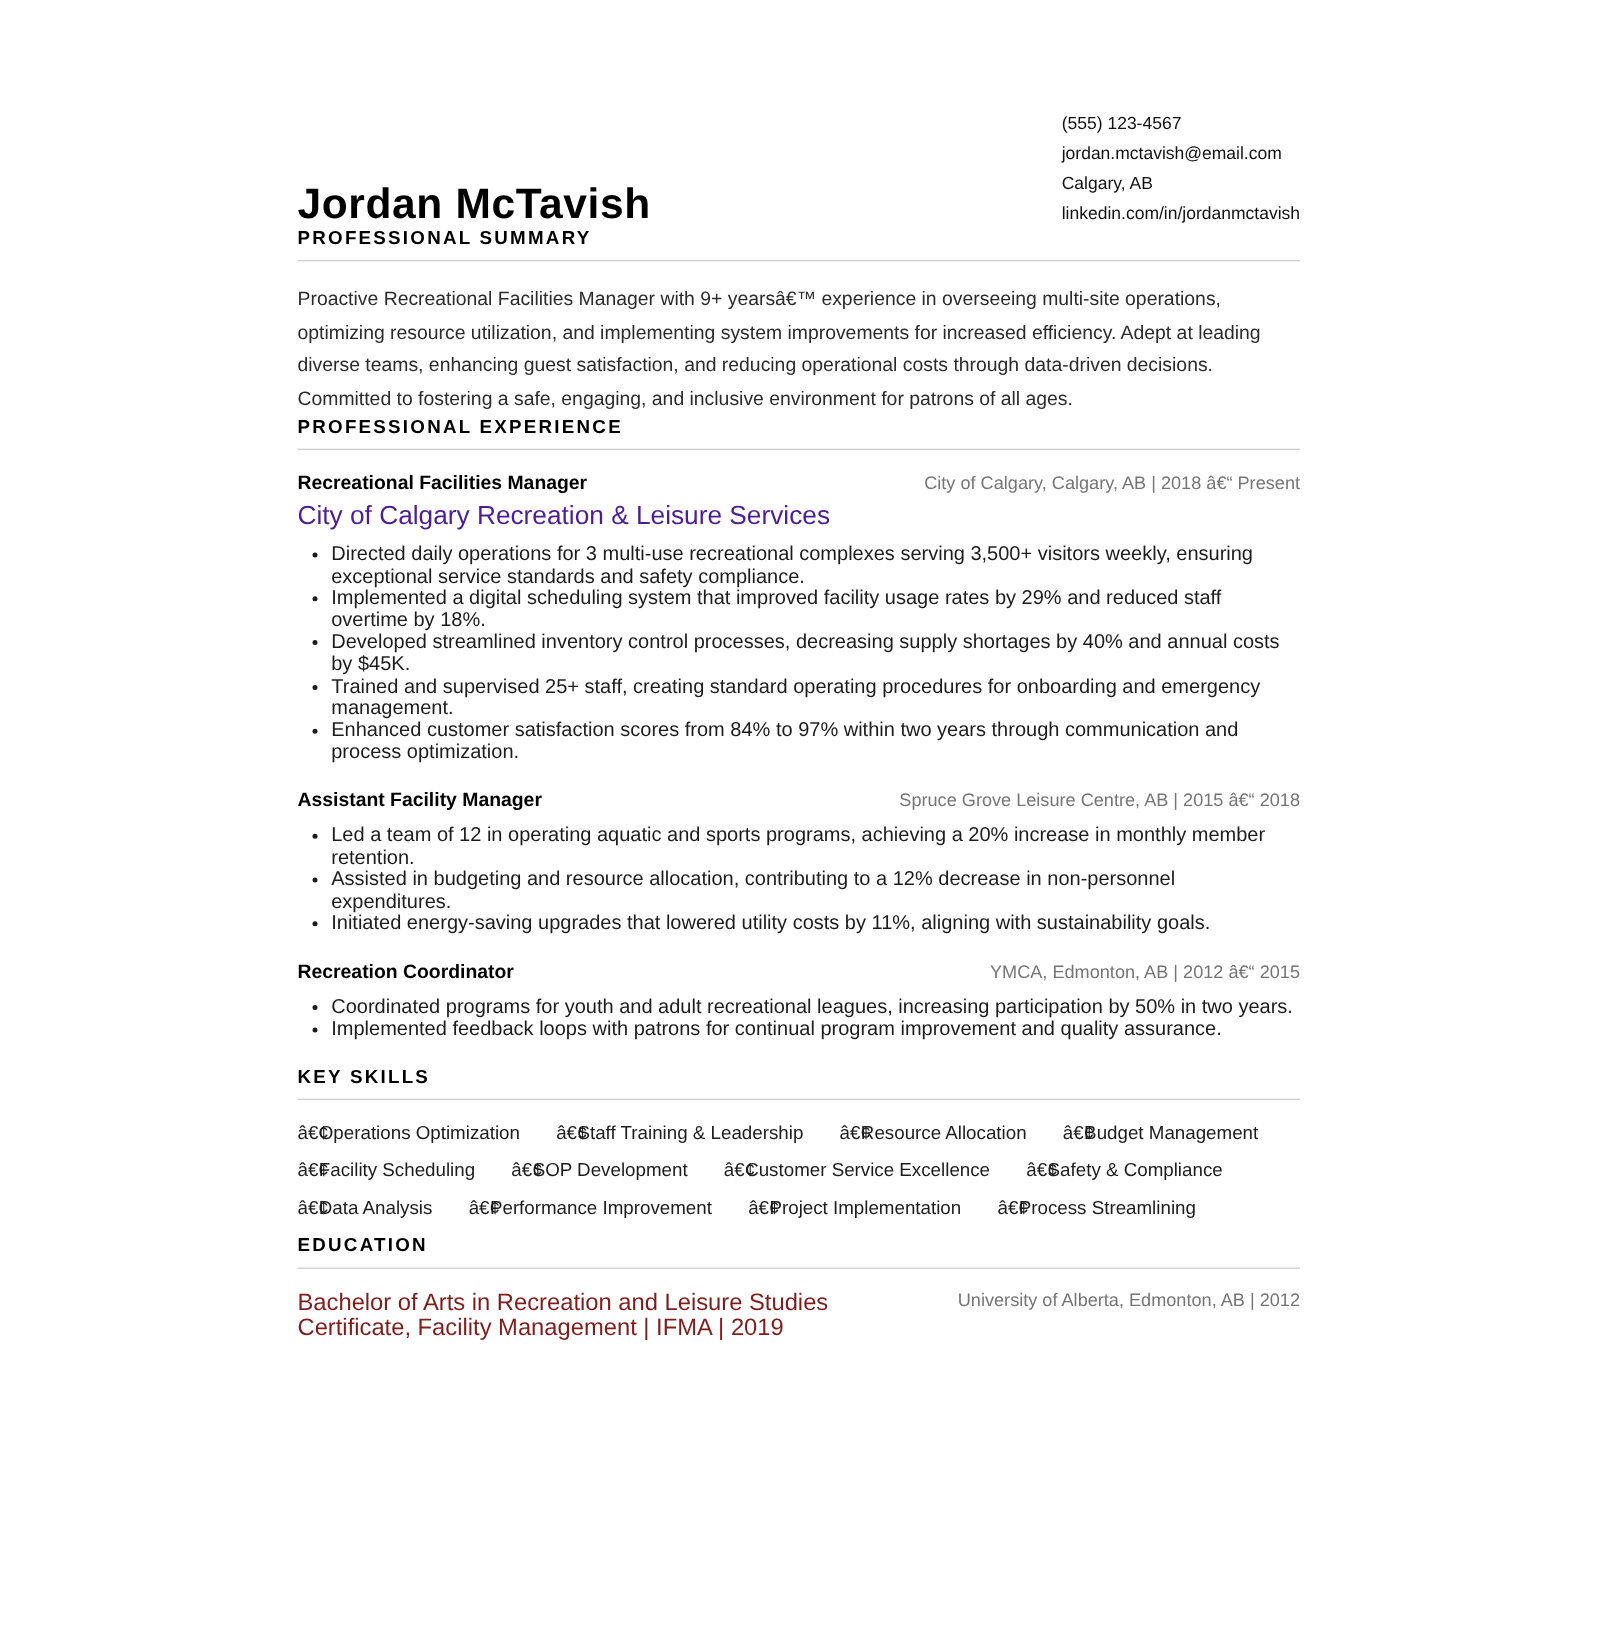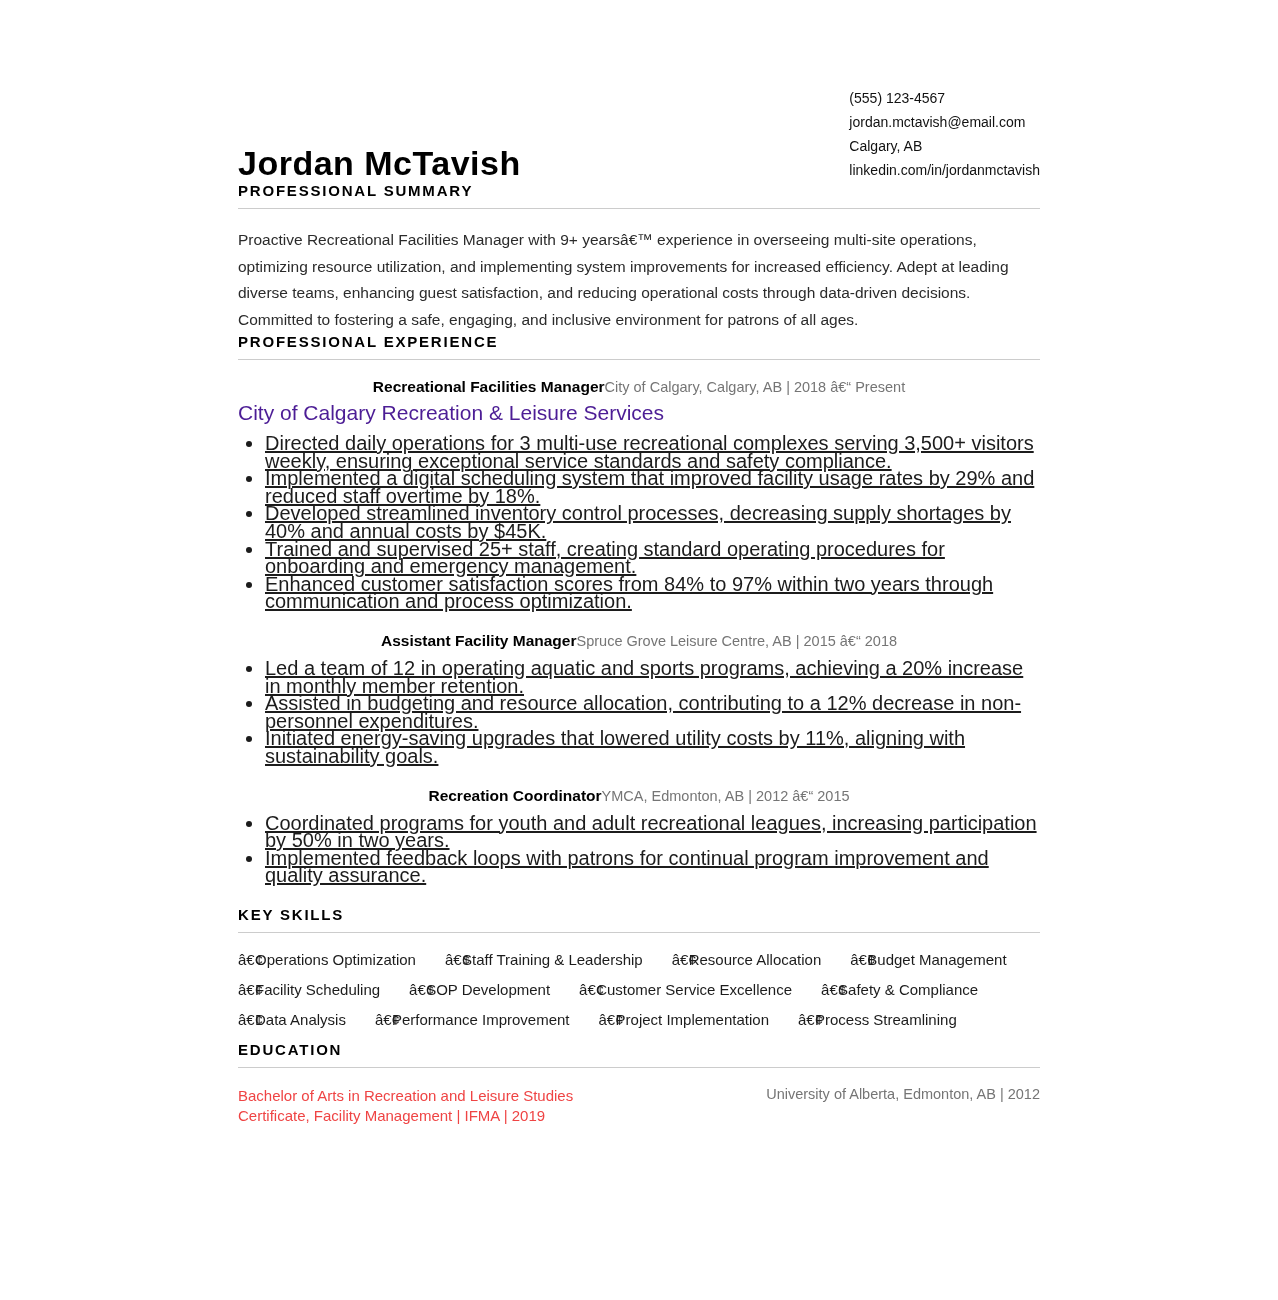--- a/index.html
+++ b/index.html
@@ -58,21 +58,21 @@
     margin: 0;
     font-size: 15.5px;
     line-height: 26.5px;
     color: #2b2b2b;
   }
 
   
   .job { margin-bottom: 21px; }
   .job-head {
     display: flex;
-    justify-content: center;
+    justify-content: space-between;
     align-items: baseline;
   }
   .job-title {
     font-size: 15.5px;
     font-weight: bold;
     color: #000;
     margin: 0;
   }
   .meta {
     font-size: 14.5px;
@@ -80,24 +80,23 @@
     white-space: nowrap;
   }
   .job-company {
     font-size: 21px;
     color: #4c1d95;
     margin-top: 5px;
   }
   .job ul {
     margin: 10px 0 0 0;
     padding-left: 27px;
-    font-size: 20px;
+    font-size: 16px;
     line-height: 17.6px;
     color: #1c1c1c;
-    text-decoration: underline;
   }
   .job ul li { margin: 0; }
 
   
   .skills-row {
     display: flex;
     column-gap: 29px;
     font-size: 15px;
     color: #1c1c1c;
     margin-bottom: 13px;
@@ -109,23 +108,23 @@
     margin-right: -8px; 
   }
 
   
   .edu {
     display: flex;
     justify-content: space-between;
     align-items: flex-start;
   }
   .edu-left {
-    font-size: 15px;
+    font-size: 19px;
     line-height: 20px;
-    color: #ef4444;
+    color: #7f1d1d;
   }
 </style>
 </head>
 <body>
 
 <div class="page">
 
   <div class="header">
     <h1 class="name">Jordan McTavish</h1>
     <div class="contact">

